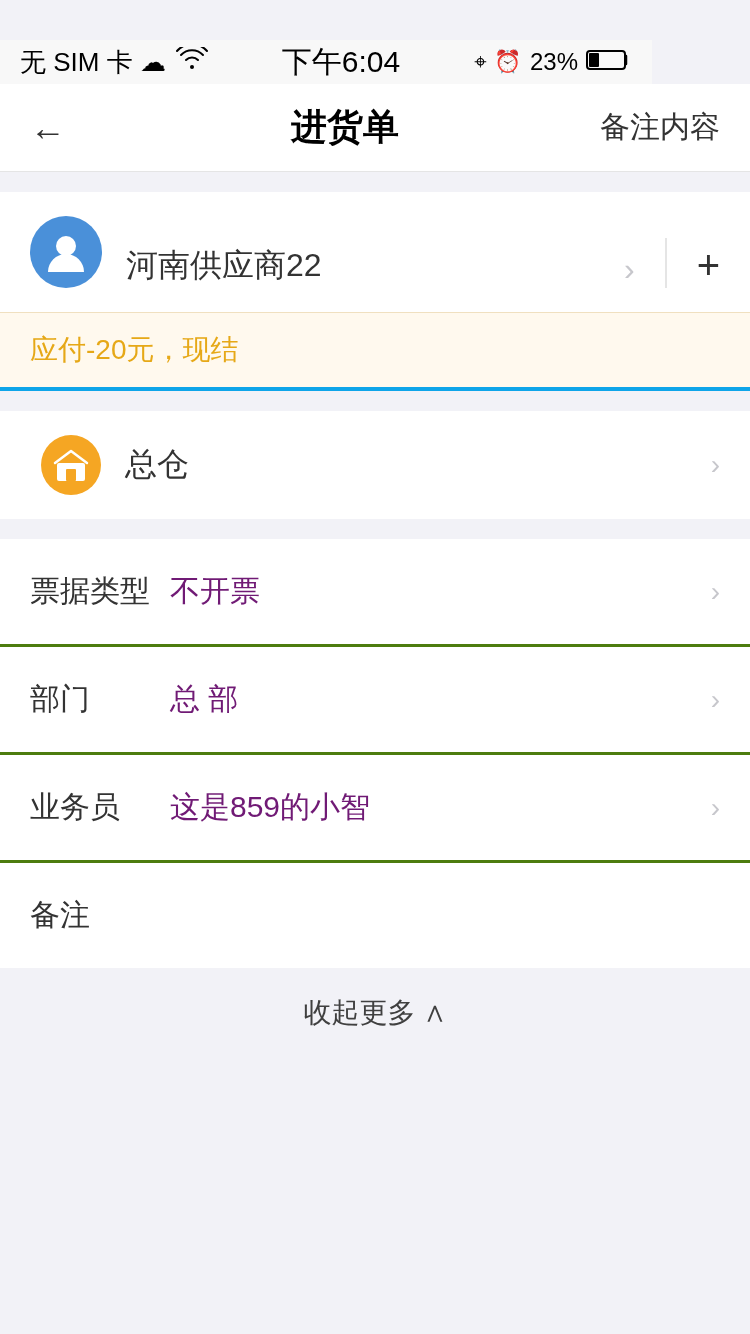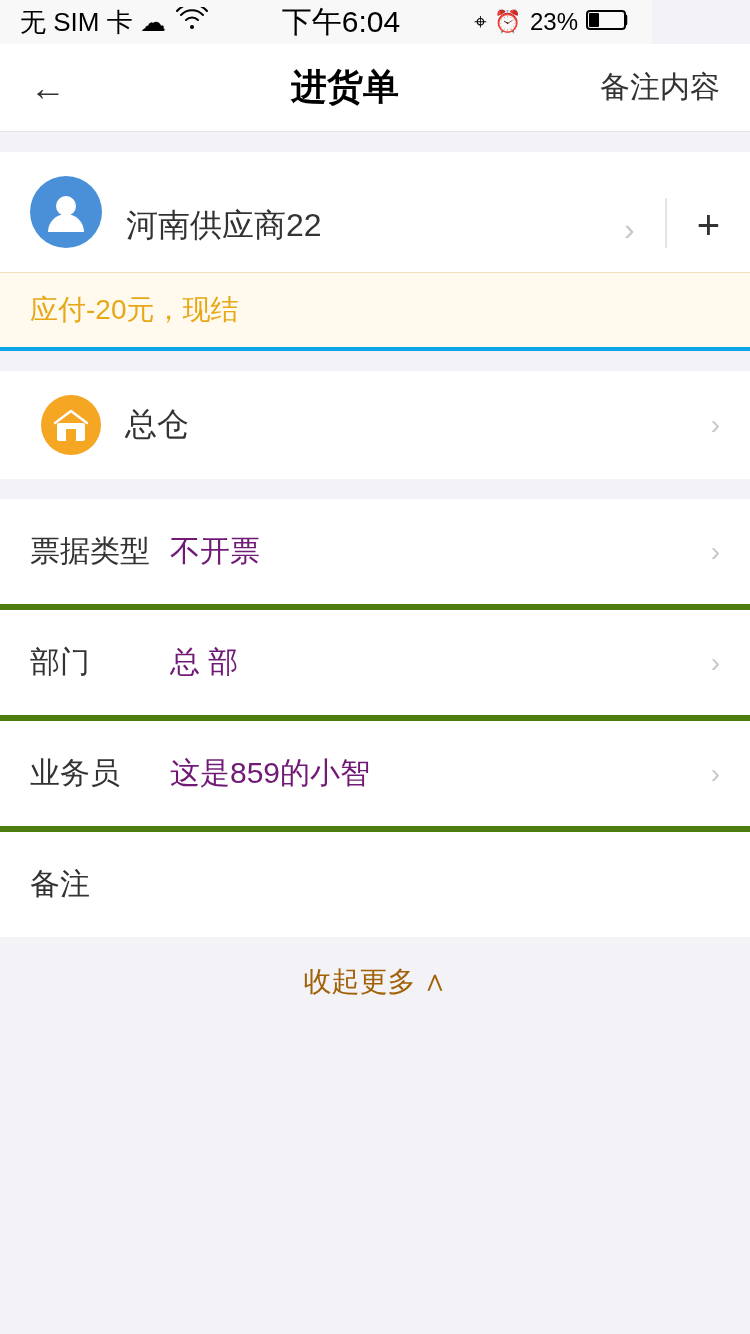--- a/index.html
+++ b/index.html
@@ -15,20 +15,21 @@
     
     .status-bar {
       width: 652px;
       height: 44px;
       background: #f8f8f8;
       display: flex;
       align-items: center;
       justify-content: space-between;
       padding: 0 20px;
       font-size: 28px;
+      margin-top: 40px;
     }
     .status-left {
       display: flex;
       align-items: center;
       gap: 10px;
       font-size: 28px;
       color: #000;
     }
     .status-center {
       font-size: 30px;
@@ -172,21 +173,21 @@
 
     
     .form-section {
       background: #fff;
       margin-top: 0;
     }
     .form-row {
       display: flex;
       align-items: center;
       padding: 32px 30px;
-      border-bottom: 6px solid #4d7c0f;
+      border-bottom: 3px solid #4d7c0f;
       min-height: 100px;
     }
     .form-row:last-child {
       border-bottom: none;
     }
     .form-label {
       font-size: 30px;
       color: #333;
       width: 140px;
       flex-shrink: 0;
@@ -205,21 +206,21 @@
     
     .collapse-row {
       background: #f2f2f7;
       display: flex;
       align-items: center;
       justify-content: center;
       padding: 26px 0;
     }
     .collapse-btn {
       font-size: 28px;
-      color: #a16207;
+      color: #404040;
       cursor: pointer;
     }
 
     
     .bottom-section {
       background: #fff;
       margin-top: 20px;
       display: flex;
       align-items: center;
       padding: 24px 30px;

